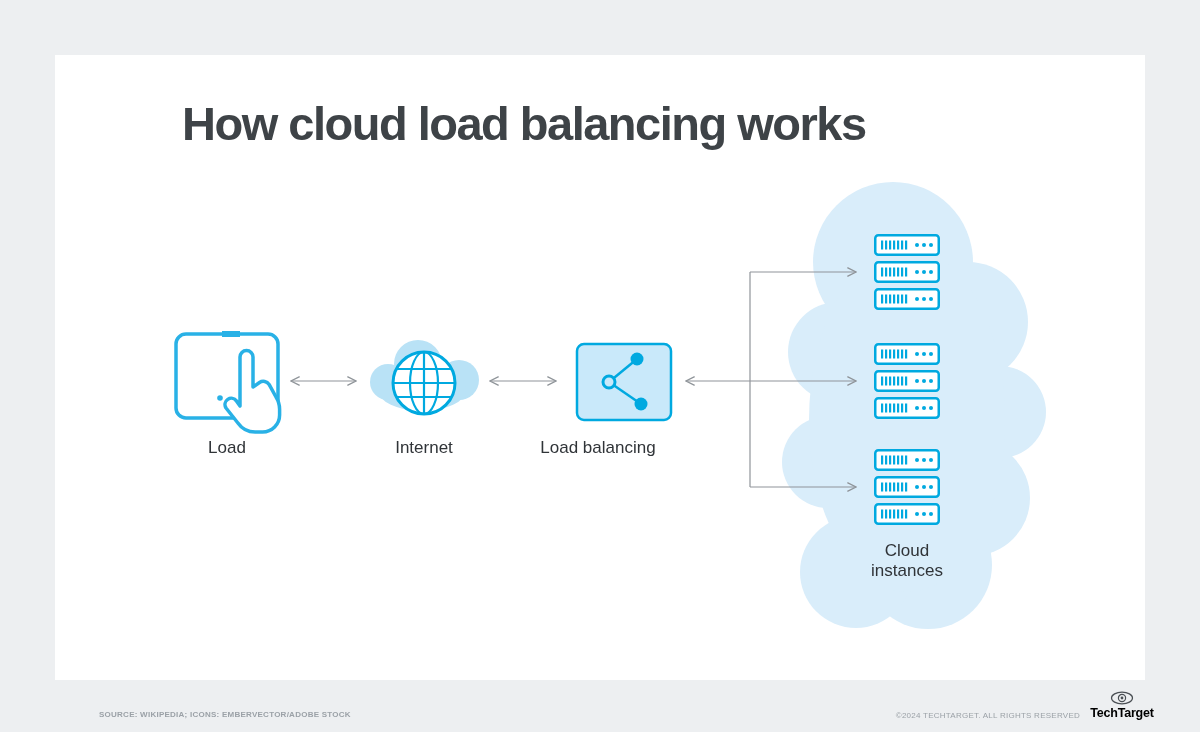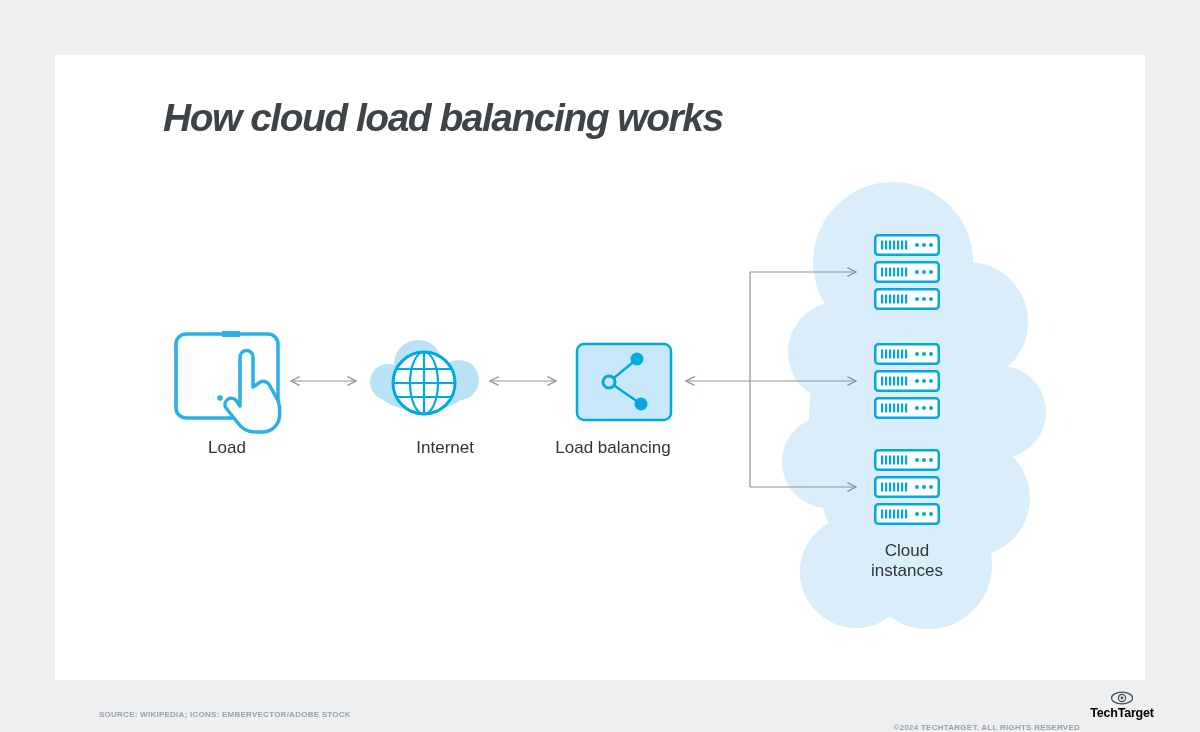--- a/index.html
+++ b/index.html
@@ -1,23 +1,23 @@
 <!DOCTYPE html>
 <html><head>
 <meta charset="utf-8">
 <style>
   * { margin:0; padding:0; box-sizing:border-box; }
   html,body { width:1200px; height:732px; overflow:hidden; }
   body { position:relative; background:#edeff1; font-family:"Liberation Sans", sans-serif; }
   .card { position:absolute; left:55px; top:55px; width:1090px; height:625px; background:#ffffff; }
-  .title { position:absolute; left:163px; top:96px; font-size:39px; font-weight:800; letter-spacing:-1.5px; color:#3e4347;font-style:italic; }
+  .title { position:absolute; left:182px; top:96px; font-size:47px; font-weight:800; letter-spacing:-1.5px; color:#3e4347; }
   .diagram-svg { position:absolute; left:0; top:0; width:1200px; height:732px; }
   .node-label { position:absolute; font-size:17px; line-height:1.2; color:#303438; text-align:center; }
   .footer-source { position:absolute; left:55px; top:710px; font-size:8px; font-weight:bold; color:#9ba1a7; letter-spacing:0.25px;padding-left:44px; }
-  .footer-copyright { position:absolute; right:120px; top:711px; font-size:8px; font-weight:bold; color:#9ba1a7; letter-spacing:0.25px;margin-top:12px; }
+  .footer-copyright { position:absolute; right:120px; top:711px; font-size:8px; font-weight:normal; color:#9ba1a7; letter-spacing:0.25px; }
   .brand { position:absolute; right:44px; top:691px; width:68px; display:flex; flex-direction:column; align-items:center; gap:1px; }
   .brand-name { font-size:12.5px; font-weight:bold; color:#000000; letter-spacing:-0.2px; }
 </style>
 </head>
 <body>
 
 <div class="card"></div>
 
 <h1 class="title">How cloud load balancing works</h1>
 
@@ -111,22 +111,22 @@
     <use href="#server" x="874" y="397"></use>
   </g>
   <g>
     <use href="#server" x="874" y="449"></use>
     <use href="#server" x="874" y="476"></use>
     <use href="#server" x="874" y="503"></use>
   </g>
 </svg>
 
 <div class="node-label" style="left:187px; top:438px; width:80px;">Load</div>
-<div class="node-label" style="left:374px; top:438px; width:100px;text-align:right;">Internet</div>
-<div class="node-label" style="left:543px; top:438px; width:140px;">Load balancing</div>
+<div class="node-label" style="left:374px; top:438px; width:100px;">Internet</div>
+<div class="node-label" style="left:528px; top:438px; width:140px;">Load balancing</div>
 <div class="node-label" style="left:857px; top:541px; width:100px;">Cloud instances</div>
 
 <div class="footer-source">SOURCE: WIKIPEDIA; ICONS: EMBERVECTOR/ADOBE STOCK</div>
 <div class="footer-copyright">©2024 TECHTARGET. ALL RIGHTS RESERVED</div>
 <div class="brand">
   <svg width="24" height="14" viewBox="0 0 24 14">
     <ellipse cx="12" cy="7" rx="10.5" ry="5.8" fill="none" stroke="#4a4f54" stroke-width="1.2"></ellipse>
     <circle cx="12" cy="7" r="3.6" fill="none" stroke="#4a4f54" stroke-width="1.2"></circle>
     <circle cx="12" cy="7" r="1.4" fill="#4a4f54"></circle>
   </svg>

